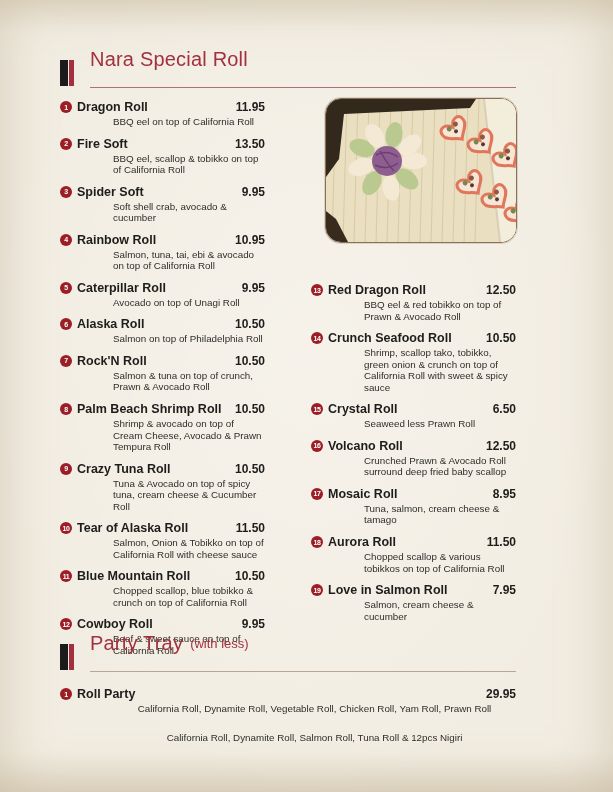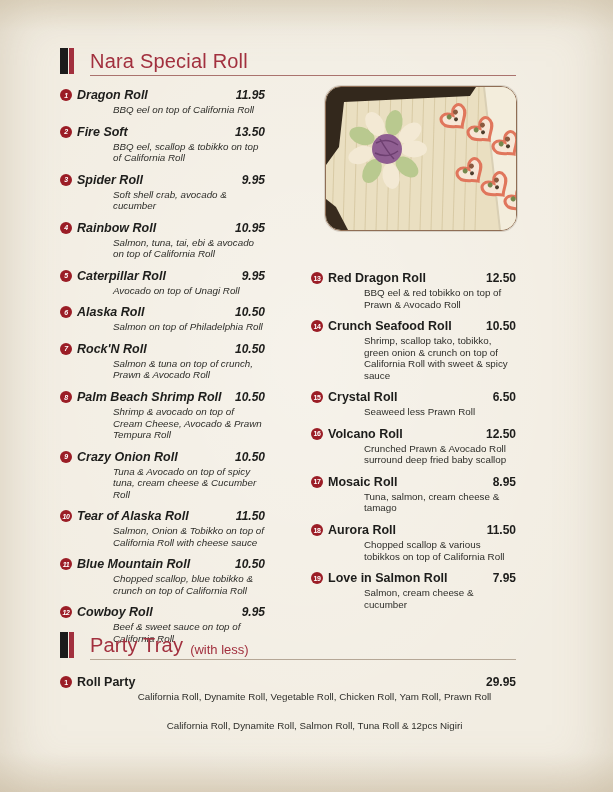--- a/index.html
+++ b/index.html
@@ -13,28 +13,28 @@
     box-shadow: inset 0 0 55px rgba(160,140,105,0.35);
   }
   .section { position:absolute; left:60px; width:456px; }
   .section-special { top:48px; }
   .section-party { top:632px; }
 
   .sec-header { display:flex; align-items:flex-end; }
   .marker { display:flex; align-items:flex-end; padding-bottom:2px; }
   .bar-black { width:8px; height:26px; background:#1b1b1b; }
   .bar-red   { width:5px; height:26px; margin-left:1px; background:#a2303e; }
-  .title-wrap { flex:1; margin-left:16px; padding-bottom:2px; display:flex; align-items:flex-end; gap:7px; }
+  .title-wrap { flex:1; margin-left:16px; padding-bottom:16px; display:flex; align-items:center; gap:7px; }
   .rule-red  { border-bottom:1px solid #aa736e; }
   .rule-tan  { border-bottom:1px solid #b5a796; }
   .sec-title { font-size:20px; color:#a2303e; letter-spacing:0.2px; }
   .sec-sub   { font-size:13px; color:#a2303e; }
 
   .columns { display:flex; margin-top:12px; }
-  .col-left  { width:205px;font-style:italic; }
+  .col-left  { width:205px; }
   .col-right { width:205px; margin-left:46px; }
 
   .item { margin-bottom:9px; }
   .item-head { display:flex; align-items:center; }
   .badge {
     flex:0 0 12px; width:12px; height:12px; border-radius:50%;
     background:#9b1d26; color:#fff; font-size:7px; font-weight:bold;
     display:flex; align-items:center; justify-content:center; letter-spacing:-0.5px;
   }
   .item-name  { font-weight:bold; font-size:12.5px; color:#1d1d1b; margin-left:5px; white-space:nowrap; }
@@ -82,21 +82,21 @@
           <div class="item-head">
               <span class="badge">2</span>
               <span class="item-name">Fire Soft</span>
               <span class="item-price">13.50</span>
             </div>
           <div class="item-desc">BBQ eel, scallop &amp; tobikko on top of California Roll</div>
         </div>
         <div class="item">
           <div class="item-head">
               <span class="badge">3</span>
-              <span class="item-name">Spider Roll</span>
+              <span class="item-name">Spider Soft</span>
               <span class="item-price">9.95</span>
             </div>
           <div class="item-desc">Soft shell crab, avocado &amp; cucumber</div>
         </div>
         <div class="item">
           <div class="item-head">
               <span class="badge">4</span>
               <span class="item-name">Rainbow Roll</span>
               <span class="item-price">10.95</span>
             </div>
@@ -130,21 +130,21 @@
           <div class="item-head">
               <span class="badge">8</span>
               <span class="item-name">Palm Beach Shrimp Roll</span>
               <span class="item-price">10.50</span>
             </div>
           <div class="item-desc">Shrimp &amp; avocado on top of Cream Cheese, Avocado &amp; Prawn Tempura Roll</div>
         </div>
         <div class="item">
           <div class="item-head">
               <span class="badge">9</span>
-              <span class="item-name">Crazy Onion Roll</span>
+              <span class="item-name">Crazy Tuna Roll</span>
               <span class="item-price">10.50</span>
             </div>
           <div class="item-desc">Tuna &amp; Avocado on top of spicy tuna, cream cheese &amp; Cucumber Roll</div>
         </div>
         <div class="item">
           <div class="item-head">
               <span class="badge">10</span>
               <span class="item-name">Tear of Alaska Roll</span>
               <span class="item-price">11.50</span>
             </div>

